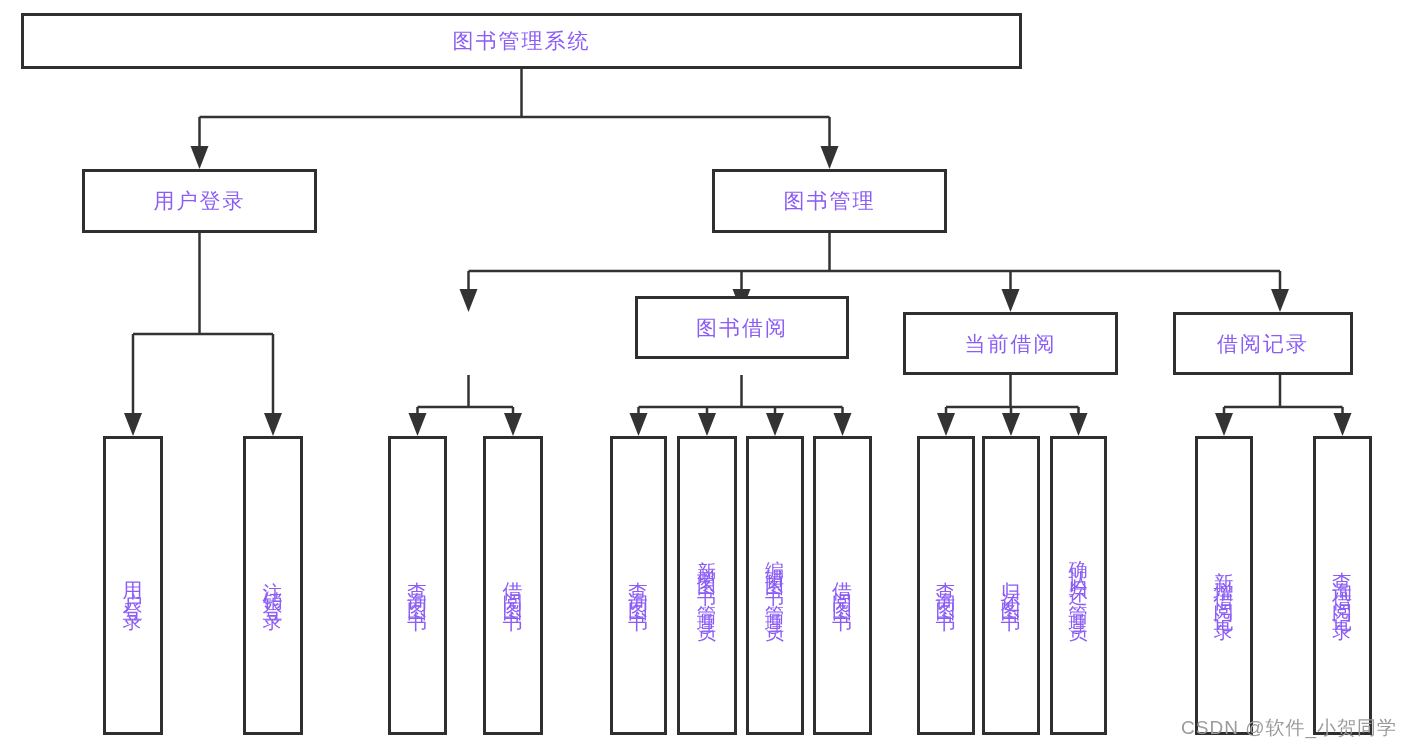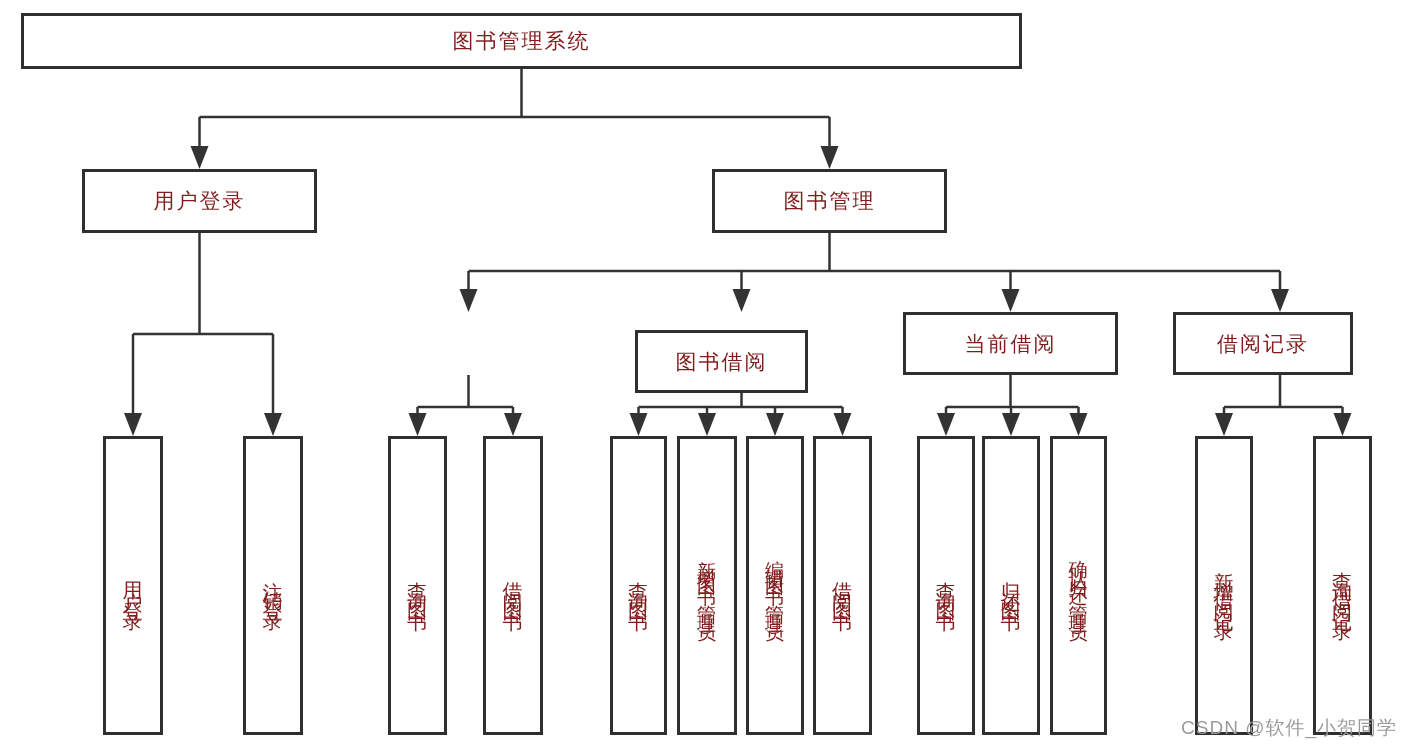--- a/index.html
+++ b/index.html
@@ -7,21 +7,21 @@
     position:relative;width:1405px;height:747px;background:#ffffff;
     font-family:"Liberation Sans",sans-serif;overflow:hidden;
   }
   .connectors{position:absolute;left:0;top:0;z-index:0;}
   .node{
     position:absolute;box-sizing:border-box;background:#ffffff;
     border:3px solid #2f2f2f;display:flex;align-items:center;justify-content:center;
     z-index:1;color:#1d1d1d;
   }
   .node .label{
-    font-size:21px;letter-spacing:2px;white-space:nowrap;color:#7f1d1d;
+    font-size:21px;letter-spacing:2px;white-space:nowrap;color:#8b5cf6;
   }
   .leaf .label{
     writing-mode:vertical-rl;text-orientation:mixed;
     font-size:20px;line-height:1;letter-spacing:10px;white-space:nowrap;
   }
   .leaf.long .label{letter-spacing:9px;font-size:19px;}
   .watermark{
     position:absolute;right:8px;bottom:6px;z-index:2;
     font-size:19px;letter-spacing:1px;color:#9b9b9b;white-space:nowrap;margin-top:11px;
   }
@@ -104,21 +104,21 @@
     <span class="label">图书管理系统</span>
   </div>
 
   <div class="node" style="left:82px;top:169px;width:235px;height:64px">
     <span class="label">用户登录</span>
   </div>
   <div class="node" style="left:712px;top:169px;width:235px;height:64px">
     <span class="label">图书管理</span>
   </div>
 
-  <div class="node" style="left:635px;top:330px;width:173px;height:63px">
+  <div class="node" style="left:635px;top:296px;width:214px;height:63px">
     <span class="label">图书借阅</span>
   </div>
   <div class="node" style="left:903px;top:312px;width:215px;height:63px">
     <span class="label">当前借阅</span>
   </div>
   <div class="node" style="left:1173px;top:312px;width:180px;height:63px">
     <span class="label">借阅记录</span>
   </div>
 
   <div class="node leaf" style="left:103px;top:436px;width:60px;height:299px">

